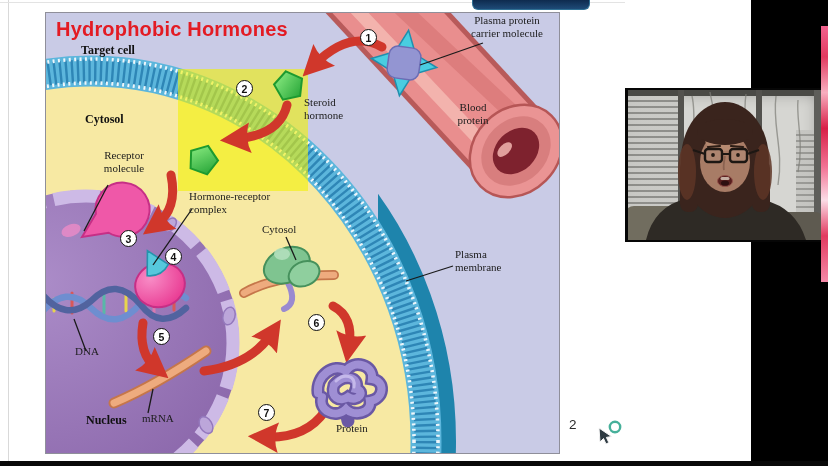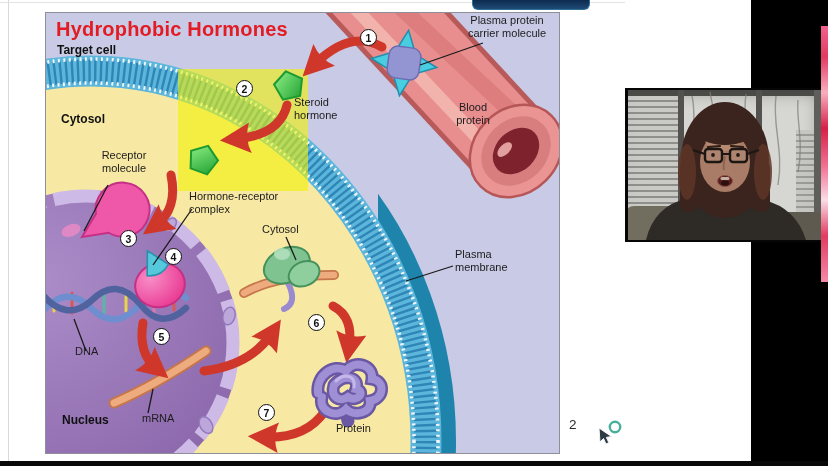--- a/index.html
+++ b/index.html
@@ -7,22 +7,22 @@
           font-family:"Liberation Sans",sans-serif;}
   .slide{position:absolute;left:0;top:0;width:751px;height:461px;background:#ffffff;}
   .slide-left-line{position:absolute;left:8px;top:0;width:1px;height:461px;background:#d9d9d9;}
   .slide-top-line{position:absolute;left:0;top:2px;width:625px;height:1px;background:#e3e3e3;}
   .navy-tab{position:absolute;left:472px;top:0;width:116px;height:9px;
             background:linear-gradient(#0e2b4e,#1e4a77);
             border:1px solid #2e6f93;border-top:none;border-radius:0 0 6px 6px;}
   .diagram{position:absolute;left:45px;top:12px;width:513px;height:440px;
            border:1px solid #8f8f9a;background:#c9cbe6;overflow:hidden;}
   .art{position:absolute;left:0;top:0;}
-  .lbl{position:absolute;color:#1c1c1c;font-size:11px;line-height:1.15;white-space:pre-line;}
-  .lbl.b{font-weight:bold;color:#101010;font-size:12px;}
+  .lbl{position:absolute;color:#1c1c1c;font-size:11px;line-height:1.15;white-space:pre-line;font-family:Liberation Serif, serif;}
+  .lbl.b{font-weight:bold;color:#101010;font-size:12px;margin-left:24px;}
   .lbl.c{text-align:center;}
   .title{position:absolute;left:10px;top:5px;font-size:20px;font-weight:bold;color:#e31b23;
          letter-spacing:.2px;white-space:nowrap;}
   .step{position:absolute;width:17px;height:17px;border-radius:50%;background:#fff;
         border:1.6px solid #111;box-sizing:border-box;color:#111;font-size:10.5px;font-weight:bold;
         display:flex;align-items:center;justify-content:center;}
   .page-num{position:absolute;left:569px;top:417px;font-size:13.5px;color:#2a2a2a;}
   .cursor{position:absolute;left:594px;top:419px;width:30px;height:28px;}
   .webcam{position:absolute;left:625px;top:88px;width:199px;height:154px;background:#060606;}
   .video{position:absolute;left:3px;top:2px;width:193px;height:150px;background:#d6d6d2;overflow:hidden;
@@ -191,21 +191,21 @@
         </g>
       </svg>
 
       <div class="title">Hydrophobic Hormones</div>
       <div class="lbl b" style="left:11px;top:31px">Target cell</div>
       <div class="lbl b" style="left:15px;top:100px">Cytosol</div>
       <div class="lbl c" style="left:38px;top:136px;width:80px">Receptor
 molecule</div>
       <div class="lbl" style="left:143px;top:177px">Hormone-receptor
 complex</div>
-      <div class="lbl" style="left:248px;top:83px">Steroid
+      <div class="lbl" style="left:258px;top:83px">Steroid
 hormone</div>
       <div class="lbl c" style="left:406px;top:1px;width:110px">Plasma protein
 carrier molecule</div>
       <div class="lbl c" style="left:398px;top:88px;width:58px">Blood
 protein</div>
       <div class="lbl" style="left:216px;top:210px">Cytosol</div>
       <div class="lbl" style="left:409px;top:235px">Plasma
 membrane</div>
       <div class="lbl" style="left:29px;top:332px">DNA</div>
       <div class="lbl" style="left:96px;top:399px">mRNA</div>

